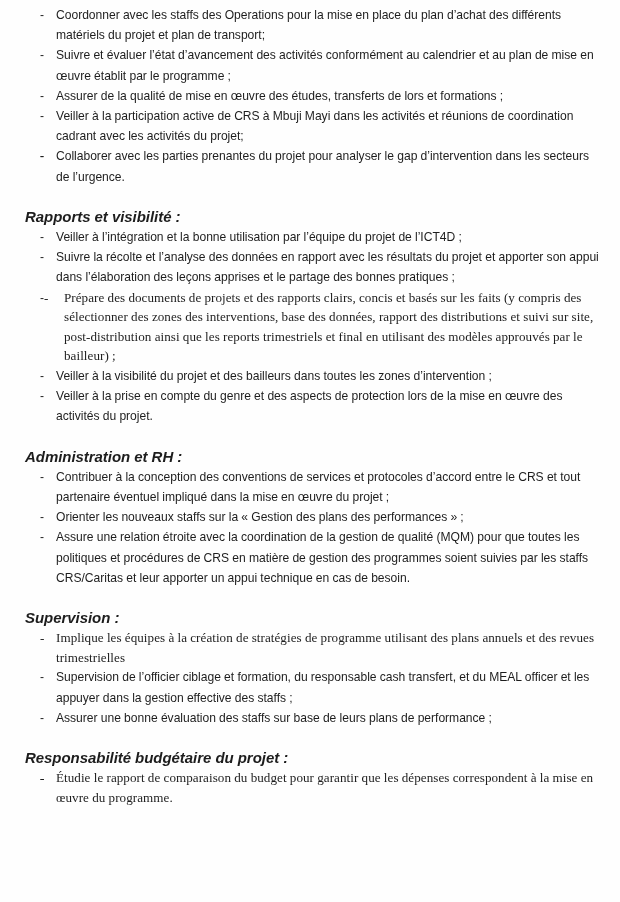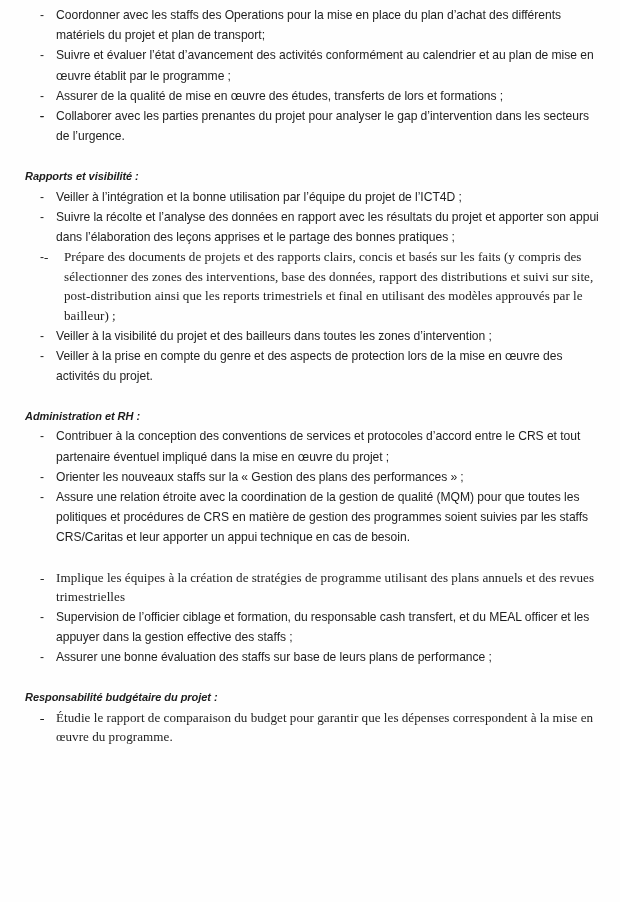--- a/index.html
+++ b/index.html
@@ -58,40 +58,40 @@
     padding-left: 64px;
   }
   li.bullet.indent > .dash {
     left: 44px;
   }
   
   h2.section-heading {
     font-family: "Liberation Sans", sans-serif;
     font-weight: bold;
     font-style: italic;
-    font-size: 11px;
+    font-size: 15px;
     line-height: 20.2px;
     margin: 0;
     padding: 0 0 0 25px;
     letter-spacing: -0.05px;
   }
   .gap-before-heading {
     height: 20px;
   }
 </style>
 </head>
 <body>
 
 <div class="page">
   <div class="doc-body" id="doc-body">
       <ul class="bullets">
         <li class="bullet"><span class="dash">-</span><span class="text">Coordonner avec les staffs des Operations pour la mise en place du plan d’achat des différents matériels du projet et plan de transport;</span></li>
         <li class="bullet"><span class="dash">-</span><span class="text">Suivre et évaluer l’état d’avancement des activités conformément au calendrier et au plan de mise en œuvre établit par le programme ;</span></li>
         <li class="bullet"><span class="dash">-</span><span class="text">Assurer de la qualité de mise en œuvre des études, transferts de lors et formations ;</span></li>
-        <li class="bullet"><span class="dash">-</span></li>
+        <li class="bullet"><span class="dash">-</span><span class="text">Veiller à la participation active de CRS à Mbuji Mayi dans les activités et réunions de coordination cadrant avec les activités du projet;</span></li>
         <li class="bullet"><span class="dash">-</span></li>
         <li class="bullet"><span class="dash">-</span><span class="text">Collaborer avec les parties prenantes du projet pour analyser le gap d’intervention dans les secteurs de l’urgence.</span></li>
       </ul>
       <div class="gap-before-heading"></div>
       <h2 class="section-heading">Rapports et visibilité :</h2>
       <ul class="bullets">
         <li class="bullet"><span class="dash">-</span><span class="text">Veiller à l’intégration et la bonne utilisation par l’équipe du projet de l’ICT4D ;</span></li>
         <li class="bullet"><span class="dash">-</span><span class="text">Suivre la récolte et l’analyse des données en rapport avec les résultats du projet et apporter son appui dans l’élaboration des leçons apprises et le partage des bonnes pratiques ;</span></li>
         <li class="bullet"><span class="dash">-</span></li>
         <li class="bullet serif indent"><span class="dash">-</span><span class="text">Prépare des documents de projets et des rapports clairs, concis et basés sur les faits (y compris des sélectionner des zones des interventions, base des données, rapport des distributions et suivi sur site, post-distribution ainsi que les reports trimestriels et final en utilisant des modèles approuvés par le bailleur) ;</span></li>
@@ -99,20 +99,21 @@
         <li class="bullet"><span class="dash">-</span><span class="text">Veiller à la prise en compte du genre et des aspects de protection lors de la mise en œuvre des activités du projet.</span></li>
       </ul>
       <div class="gap-before-heading"></div>
       <h2 class="section-heading">Administration et RH :</h2>
       <ul class="bullets">
         <li class="bullet"><span class="dash">-</span><span class="text">Contribuer à la conception des conventions de services et protocoles d’accord entre le CRS et tout partenaire éventuel impliqué dans la mise en œuvre du projet ;</span></li>
         <li class="bullet"><span class="dash">-</span><span class="text">Orienter les nouveaux staffs sur la « Gestion des plans des performances » ;</span></li>
         <li class="bullet"><span class="dash">-</span><span class="text">Assure une relation étroite avec la coordination de la gestion de qualité (MQM) pour que toutes les politiques et procédures de CRS en matière de gestion des programmes soient suivies par les staffs CRS/Caritas et leur apporter un appui technique en cas de besoin.</span></li>
       </ul>
       <div class="gap-before-heading"></div>
+      <h2 class="section-heading">Supervision :</h2>
       <ul class="bullets">
         <li class="bullet serif"><span class="dash">-</span><span class="text">Implique les équipes à la création de stratégies de programme utilisant des plans annuels et des revues trimestrielles</span></li>
         <li class="bullet"><span class="dash">-</span><span class="text">Supervision de l’officier ciblage et formation, du responsable cash transfert, et du MEAL officer et les appuyer dans la gestion effective des staffs ;</span></li>
         <li class="bullet"><span class="dash">-</span><span class="text">Assurer une bonne évaluation des staffs sur base de leurs plans de performance ;</span></li>
       </ul>
       <div class="gap-before-heading"></div>
       <h2 class="section-heading">Responsabilité budgétaire du projet :</h2>
       <ul class="bullets">
         <li class="bullet serif"><span class="dash">-</span></li>
         <li class="bullet serif"><span class="dash">-</span><span class="text">Étudie le rapport de comparaison du budget pour garantir que les dépenses correspondent à la mise en œuvre du programme.</span></li>

